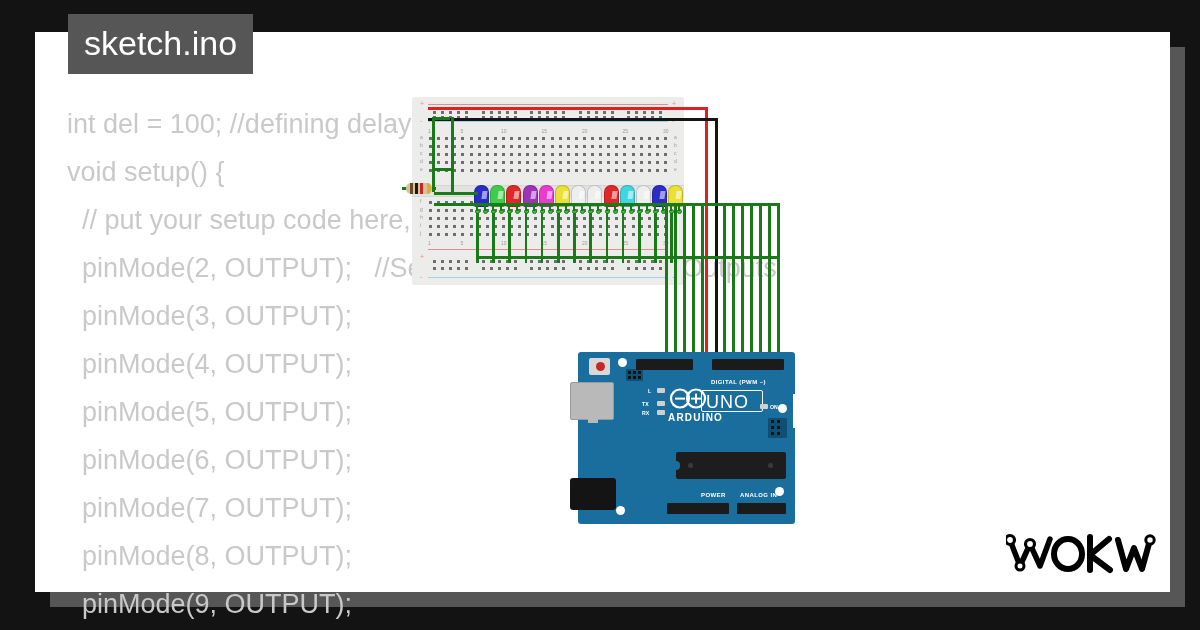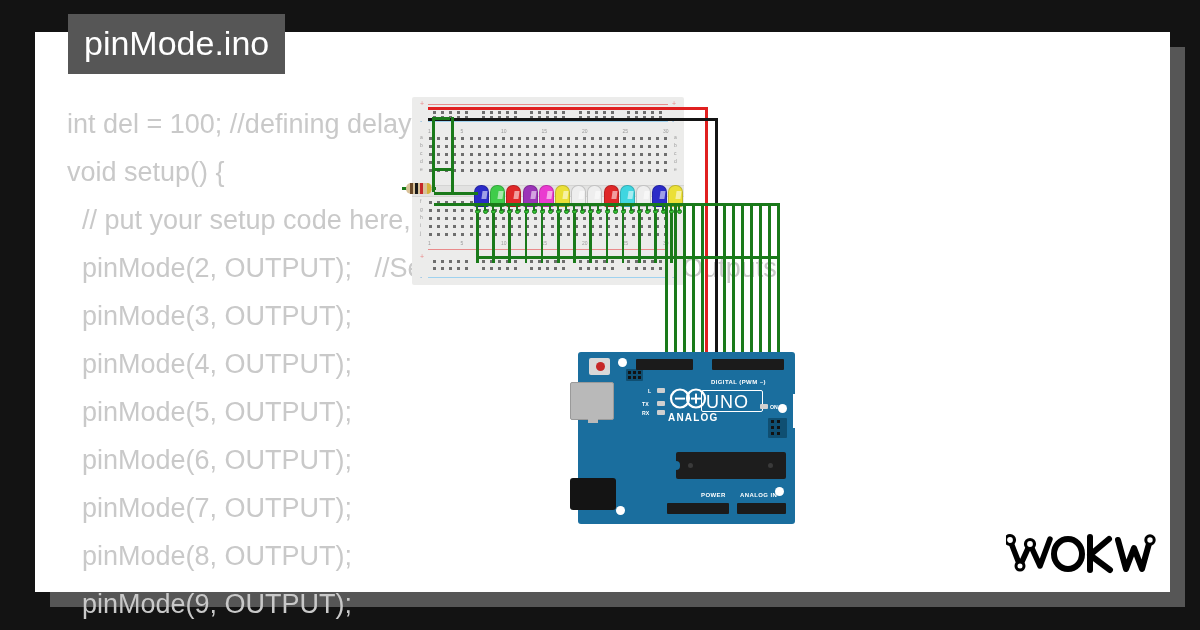--- a/index.html
+++ b/index.html
@@ -222,21 +222,21 @@
 <body>
 
 <div id="root">
 
   <div class="card-shadow"></div>
   <div class="card"></div>
 
   <div class="code" id="code-block"><div>int del = 100; //defining delay time (in milliseconds)</div><div>void setup() {</div><div>  // put your setup code here, to run once:</div><div>  pinMode(2, OUTPUT);   //Setting pins (2 to 13) as Outputs</div><div>  pinMode(3, OUTPUT);</div><div>  pinMode(4, OUTPUT);</div><div>  pinMode(5, OUTPUT);</div><div>  pinMode(6, OUTPUT);</div><div>  pinMode(7, OUTPUT);</div><div>  pinMode(8, OUTPUT);</div><div>  pinMode(9, OUTPUT);</div></div>
 
   <div class="file-tab">
-    <span>pinMode.ino</span>
+    <span>sketch.ino</span>
   </div>
 
   <div class="circuit">
 
     <div class="bb">
 
       <div class="bb-rail-line" style="left:16px;top:7px;width:240px;background:#e98b8b;"></div>
       <div class="bb-rail-line" style="left:16px;top:24px;width:240px;background:#9fd2ef;"></div>
       <div class="rail-plus" style="left:8px;top:3px;">+</div>
       <div class="rail-plus" style="left:260px;top:3px;">+</div>
@@ -900,21 +900,21 @@
       <svg class="inf-logo" viewBox="0 0 40 21">
         <circle cx="12" cy="10.5" r="9" fill="none" stroke="#ffffff" stroke-width="2.2"></circle>
         <circle cx="28" cy="10.5" r="9" fill="none" stroke="#ffffff" stroke-width="2.2"></circle>
         <rect x="7" y="9.6" width="10" height="2" fill="#ffffff"></rect>
         <rect x="23" y="9.6" width="10" height="2" fill="#ffffff"></rect>
         <rect x="27" y="5.6" width="2" height="10" fill="#ffffff"></rect>
       </svg>
 
       <div class="uno-word-box"></div>
       <div class="uno-word">UNO</div>
-      <div class="arduino-word">ANALOG</div>
+      <div class="arduino-word">ARDUINO</div>
 
       <div class="tiny-lbl" style="left:78px;top:40px;">L</div>
       <div class="smd-led" style="left:87px;top:40px;"></div>
       <div class="tiny-lbl" style="left:72px;top:53px;">TX</div>
       <div class="smd-led" style="left:87px;top:53px;"></div>
       <div class="tiny-lbl" style="left:72px;top:62px;">RX</div>
       <div class="smd-led" style="left:87px;top:62px;"></div>
       <div class="smd-led" style="left:190px;top:56px;"></div>
       <div class="tiny-lbl" style="left:200px;top:56px;">ON</div>
 

